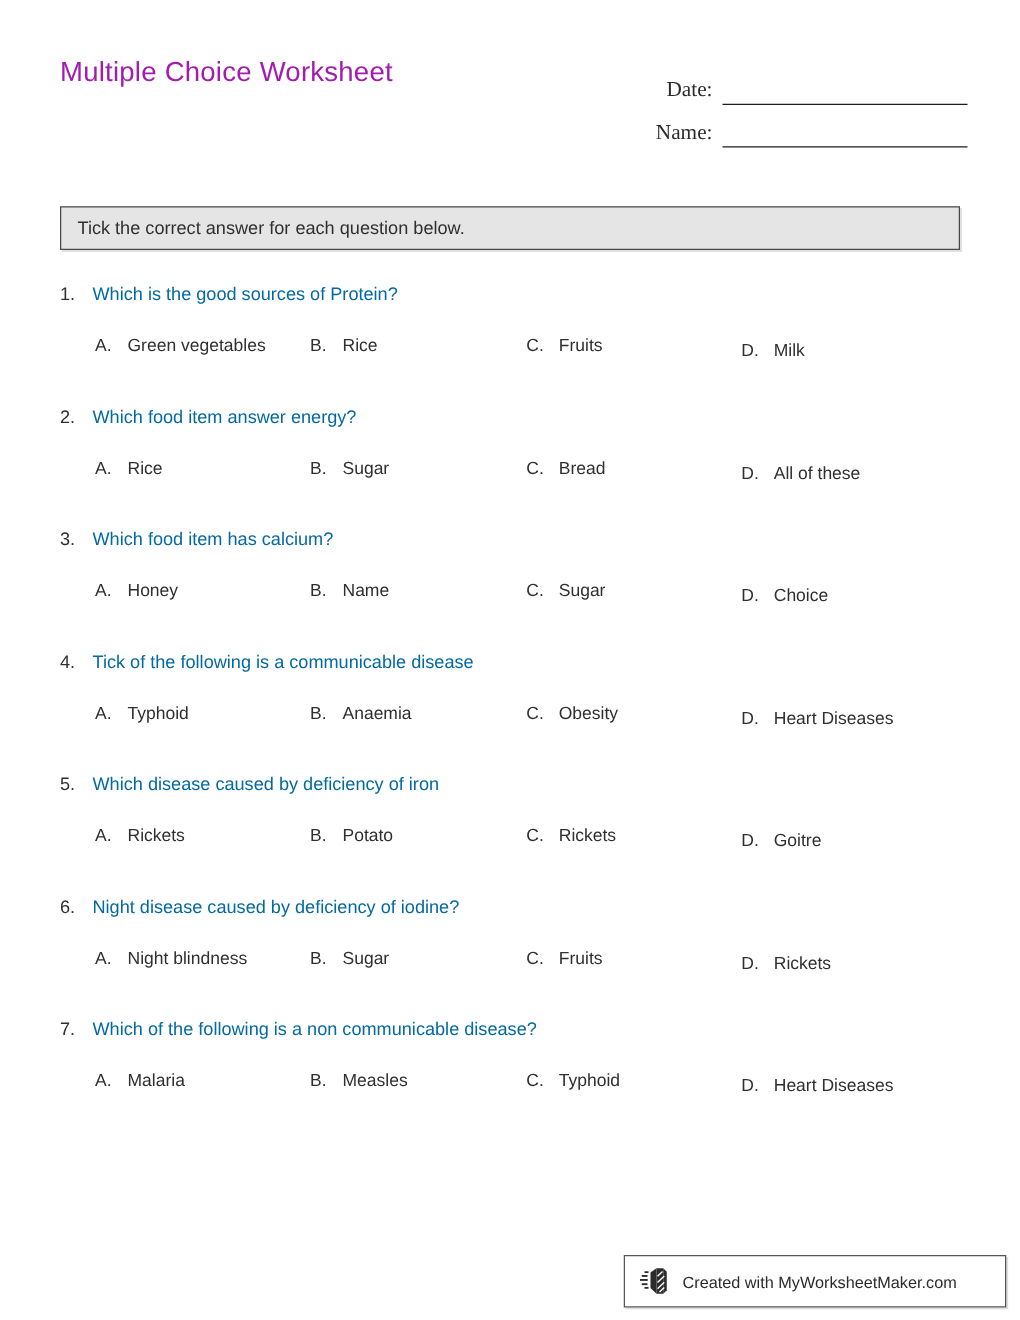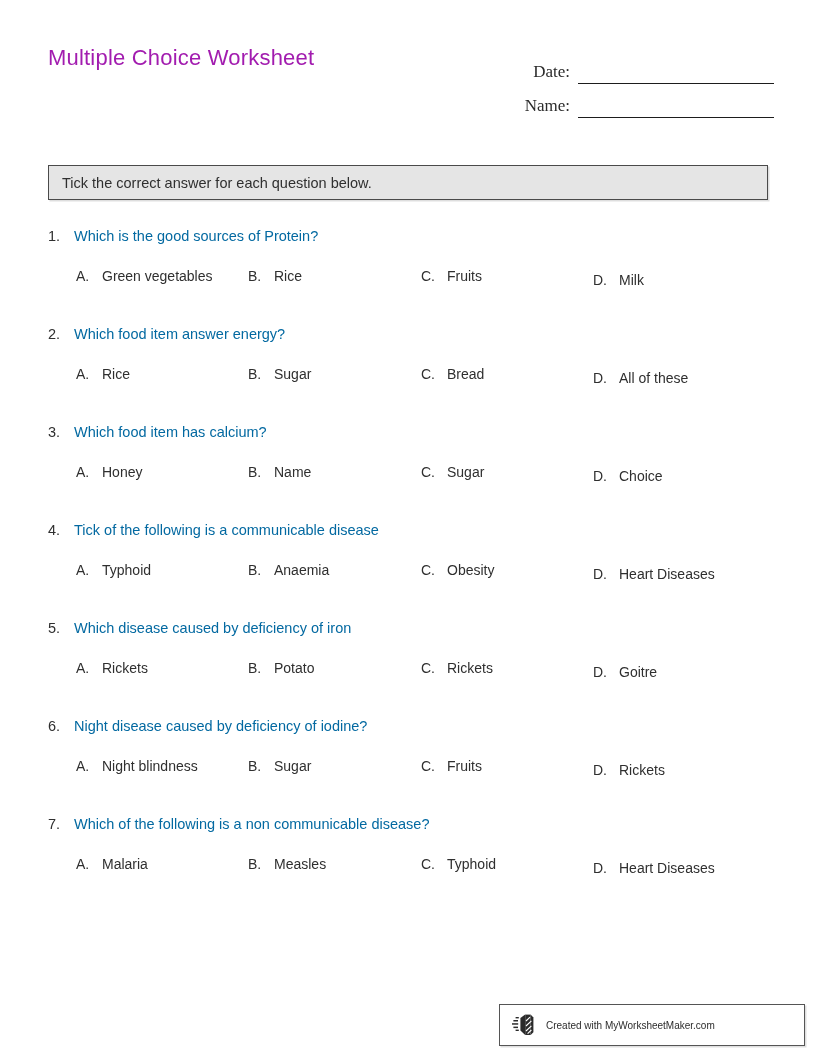--- a/index.html
+++ b/index.html
@@ -142,21 +142,21 @@
   }
   #footer-logo {
     margin-left: 12px;
     width: 26px;
     height: 24px;
     flex: none;
     display: block;
   }
   #footer-text {
     margin-left: 8px;
-    font-size: 10px;
+    font-size: 13px;
     color: #2c2c2c;
     white-space: nowrap;
   }
 </style>
 </head>
 <body>
 
 <div id="worksheet-title">Multiple Choice Worksheet</div>
 
 <div id="student-fields">

